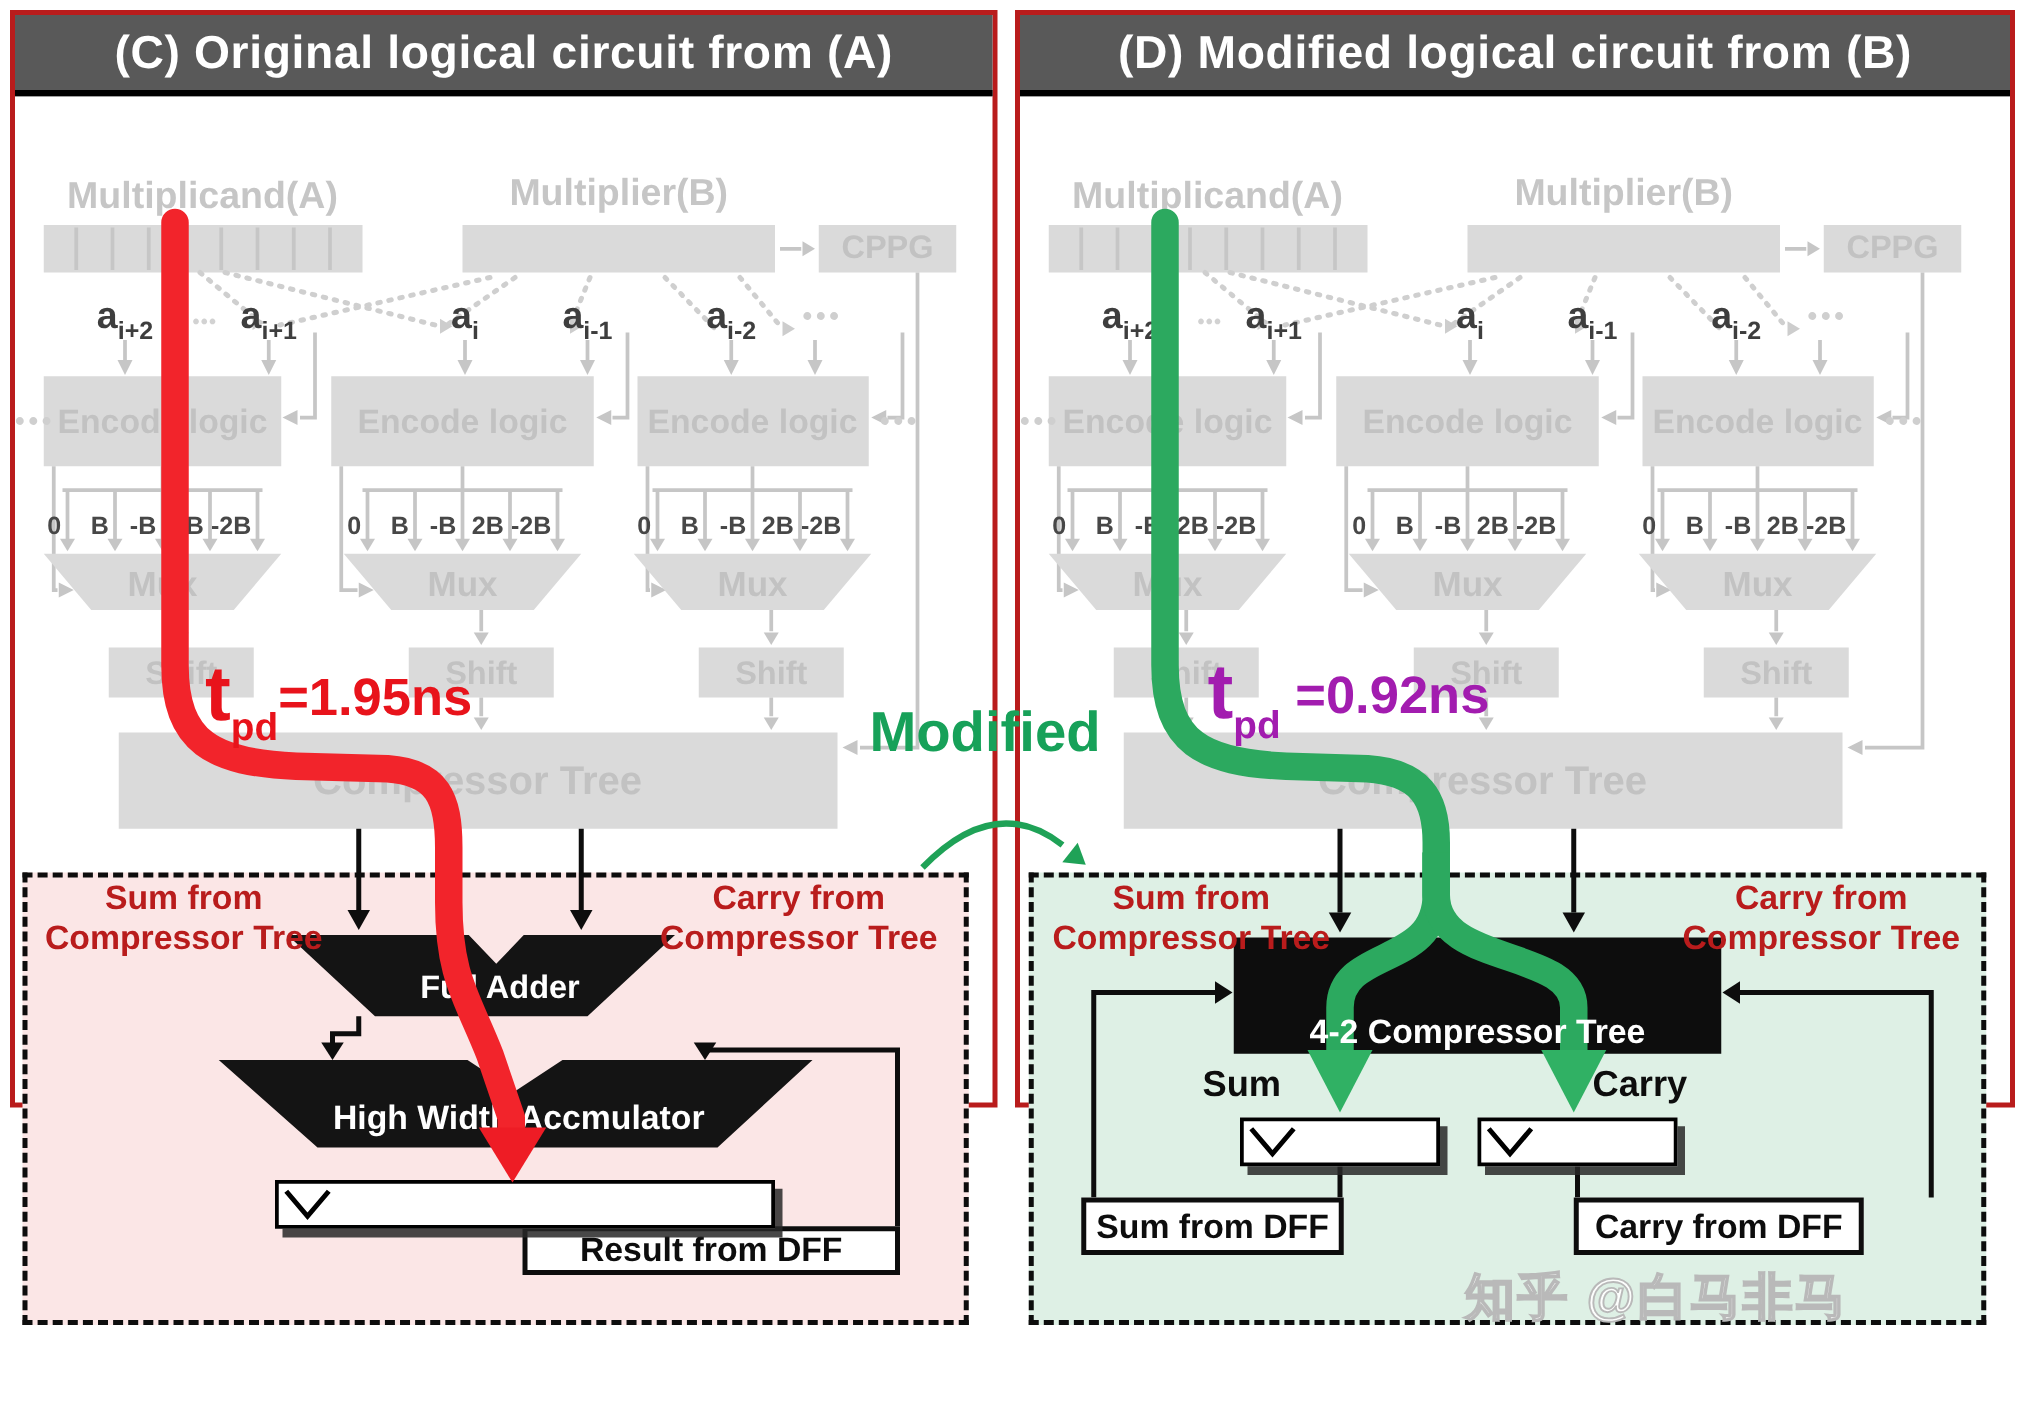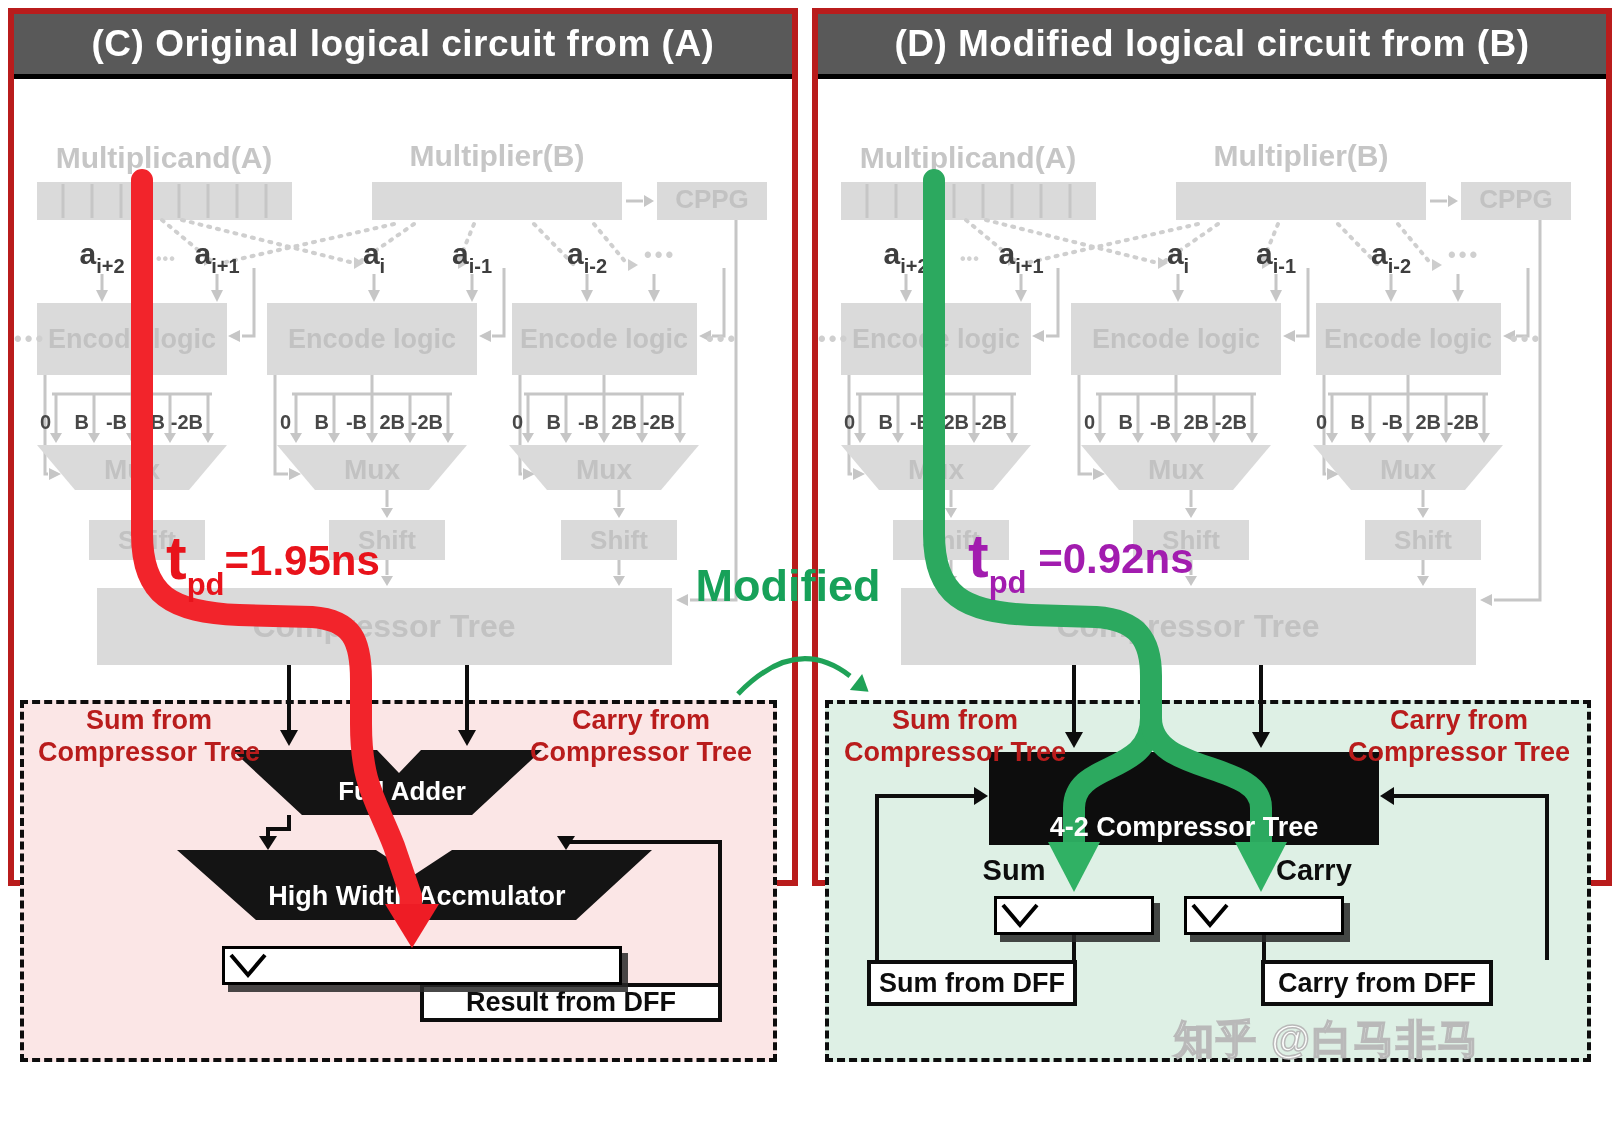--- a/index.html
+++ b/index.html
@@ -1,19 +1,19 @@
 <!DOCTYPE html>
 <html><head>
 <meta charset="utf-8">
 <style>
   html,body{margin:0;padding:0;}
   body{width:1620px;height:1136px;position:relative;background:#ffffff;
        font-family:"Liberation Sans",sans-serif;overflow:hidden;}
   .abs{position:absolute;}
-  .panel{position:absolute;top:8px;height:878px;border:6px solid #b91c1c;background:#fff;box-sizing:border-box;}
+  .panel{position:absolute;top:8px;height:878px;border:4px solid #b91c1c;background:#fff;box-sizing:border-box;}
   #panel-left{left:8px;width:790px;}
   #panel-right{left:812px;width:800px;}
   .ph{height:60px;background:#595959;border-bottom:5px solid #000;color:#fff;font-weight:bold;
       font-size:37px;text-align:center;line-height:60px;letter-spacing:.5px;}
   .pb{position:absolute;left:0;top:70px;right:0;bottom:0;}
   .bgsvg{position:absolute;left:0;top:0;}
   svg text{font-family:"Liberation Sans",sans-serif;font-weight:bold;}
   .glabel{font-size:30px;fill:#c6c6c6;}
   .gtext{fill:#c2c2c2;}
   .f27{font-size:27px;} .f26{font-size:26px;} .f28{font-size:28px;} .f32{font-size:32px;}
@@ -426,21 +426,21 @@
 
     <svg class="abs" style="left:0;top:0;" width="790" height="1025" viewBox="0 0 790 1025">
       <path d="M116,96 V450 C116,512 146,528 213,531 L278,533 C320,536 333,556 333,592 V634" fill="none" stroke="#2ca95f" stroke-width="22" stroke-linecap="round" stroke-linejoin="round"></path>
       <path d="M333,600 V634 C333,692 256,676 256,724 V762" fill="none" stroke="#2ca95f" stroke-width="22" stroke-linejoin="round"></path>
       <path d="M333,600 V634 C333,692 443,676 443,724 V762" fill="none" stroke="#2ca95f" stroke-width="22" stroke-linejoin="round"></path>
       <polygon points="230,758 282,758 256,808" fill="#30b164"></polygon>
       <polygon points="417,758 469,758 443,808" fill="#30b164"></polygon>
     </svg>
 
     <div class="abs wtext f27" style="left:196px;top:728px;width:340px;">4-2 Compressor Tree</div>
-    <div class="abs blabel" style="left:146px;top:770px;width:100px;text-align:center;font-size:29px;">Sum</div>
+    <div class="abs blabel" style="left:146px;top:770px;width:100px;text-align:left;font-size:29px;">Sum</div>
     <div class="abs blabel" style="left:458px;top:770px;width:130px;text-align:left;font-size:29px;">Carry</div>
 
     <div class="abs tpd tpd-green" style="left:150px;top:436px;">
       <span class="b">t</span><span class="s">pd</span><span class="v"> =0.92ns</span>
     </div>
 
     <div class="abs" id="watermark" style="left:356px;top:928px;width:420px;">知乎 @白马非马</div>
   </div>
 </div>
 

